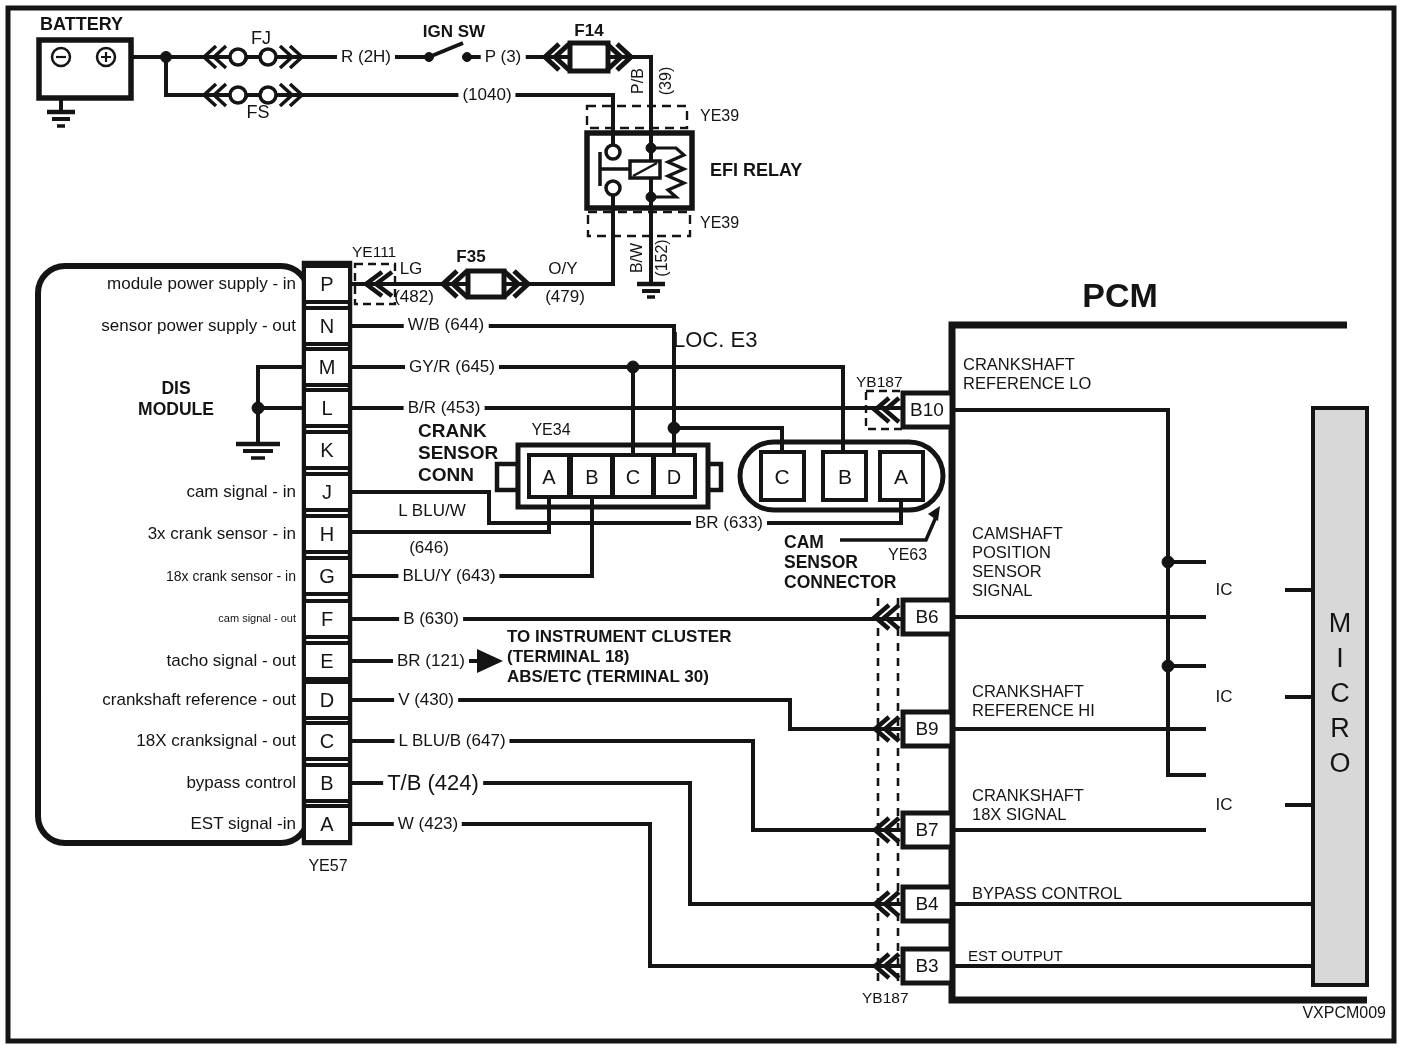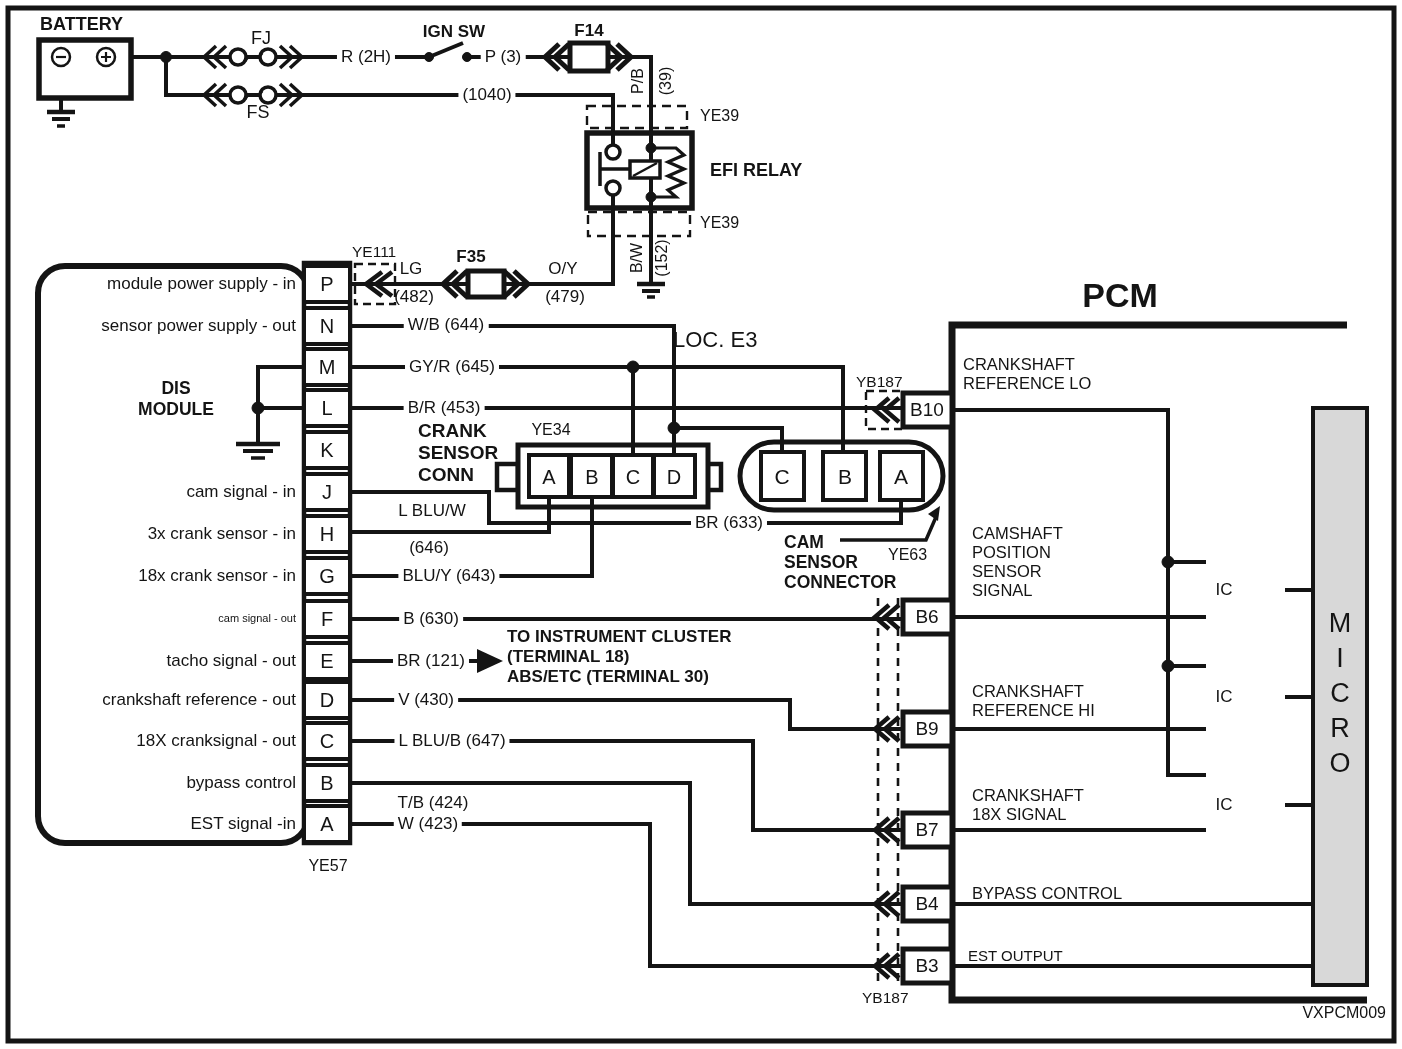--- a/index.html
+++ b/index.html
@@ -299,28 +299,28 @@
       <div class="lbl bg" style="font-size: 17px; left: 446px; top: 325px; transform: translate(-50%, -50%);">W/B (644)</div>
       <div class="lbl bg" style="font-size: 17px; left: 452px; top: 367px; transform: translate(-50%, -50%);">GY/R (645)</div>
       <div class="lbl bg" style="font-size: 17px; left: 444px; top: 408px; transform: translate(-50%, -50%);">B/R (453)</div>
       <div class="lbl" style="font-size: 17px; left: 432px; top: 511px; transform: translate(-50%, -50%);">L BLU/W</div>
       <div class="lbl" style="font-size: 17px; left: 429px; top: 548px; transform: translate(-50%, -50%);">(646)</div>
       <div class="lbl bg" style="font-size: 17px; left: 449px; top: 576px; transform: translate(-50%, -50%); text-align: center;">BLU/Y (643)</div>
       <div class="lbl bg" style="font-size: 17px; left: 431px; top: 619px; transform: translate(-50%, -50%);">B (630)</div>
       <div class="lbl bg" style="font-size: 17px; left: 431px; top: 661px; transform: translate(-50%, -50%);">BR (121)</div>
       <div class="lbl bg" style="font-size: 17px; left: 426px; top: 700px; transform: translate(-50%, -50%);">V (430)</div>
       <div class="lbl bg" style="font-size: 17px; left: 452px; top: 741px; transform: translate(-50%, -50%);">L BLU/B (647)</div>
-      <div class="lbl bg" style="font-size: 17px; left: 433px; top: 783px; transform: translate(-50%, -50%); margin-top: 20px;">T/B (424)</div>
+      <div class="lbl bg" style="font-size: 22px; left: 433px; top: 783px; transform: translate(-50%, -50%);">T/B (424)</div>
       <div class="lbl bg" style="font-size: 17px; left: 428px; top: 824px; transform: translate(-50%, -50%);">W (423)</div>
       <div class="lbl bg" style="font-size: 17px; left: 729px; top: 523px; transform: translate(-50%, -50%);">BR (633)</div>
       <div class="lbl" style="font-size: 17px; right: 1106px; top: 284px; transform: translateY(-50%);">module power supply - in</div>
       <div class="lbl" style="font-size: 17px; right: 1106px; top: 326px; transform: translateY(-50%); margin-left: 47px;">sensor power supply - out</div>
       <div class="lbl" style="font-size: 17px; right: 1106px; top: 492px; transform: translateY(-50%);">cam signal - in</div>
       <div class="lbl" style="font-size: 17px; right: 1106px; top: 534px; transform: translateY(-50%);">3x crank sensor - in</div>
-      <div class="lbl" style="font-size: 17px; right: 1106px; top: 576px; transform: translateY(-50%);">18x crank sensor - in</div>
+      <div class="lbl" style="font-size: 14px; right: 1106px; top: 576px; transform: translateY(-50%);">18x crank sensor - in</div>
       <div class="lbl" style="font-size: 11px; right: 1106px; top: 619px; transform: translateY(-50%);">cam signal - out</div>
       <div class="lbl" style="font-size: 17px; right: 1106px; top: 661px; transform: translateY(-50%);">tacho signal - out</div>
       <div class="lbl" style="font-size: 17px; right: 1106px; top: 700px; transform: translateY(-50%);">crankshaft reference - out</div>
       <div class="lbl" style="font-size: 17px; right: 1106px; top: 741px; transform: translateY(-50%);">18X cranksignal - out</div>
       <div class="lbl" style="font-size: 17px; right: 1106px; top: 783px; transform: translateY(-50%);">bypass control</div>
       <div class="lbl" style="font-size: 17px; right: 1106px; top: 824px; transform: translateY(-50%);">EST signal -in</div>
       <div class="lbl" style="font-size: 20px; left: 327px; top: 284px; transform: translate(-50%, -50%);">P</div>
       <div class="lbl" style="font-size: 20px; left: 327px; top: 326px; transform: translate(-50%, -50%);">N</div>
       <div class="lbl" style="font-size: 20px; left: 327px; top: 367px; transform: translate(-50%, -50%);">M</div>
       <div class="lbl" style="font-size: 20px; left: 327px; top: 408px; transform: translate(-50%, -50%);">L</div>

